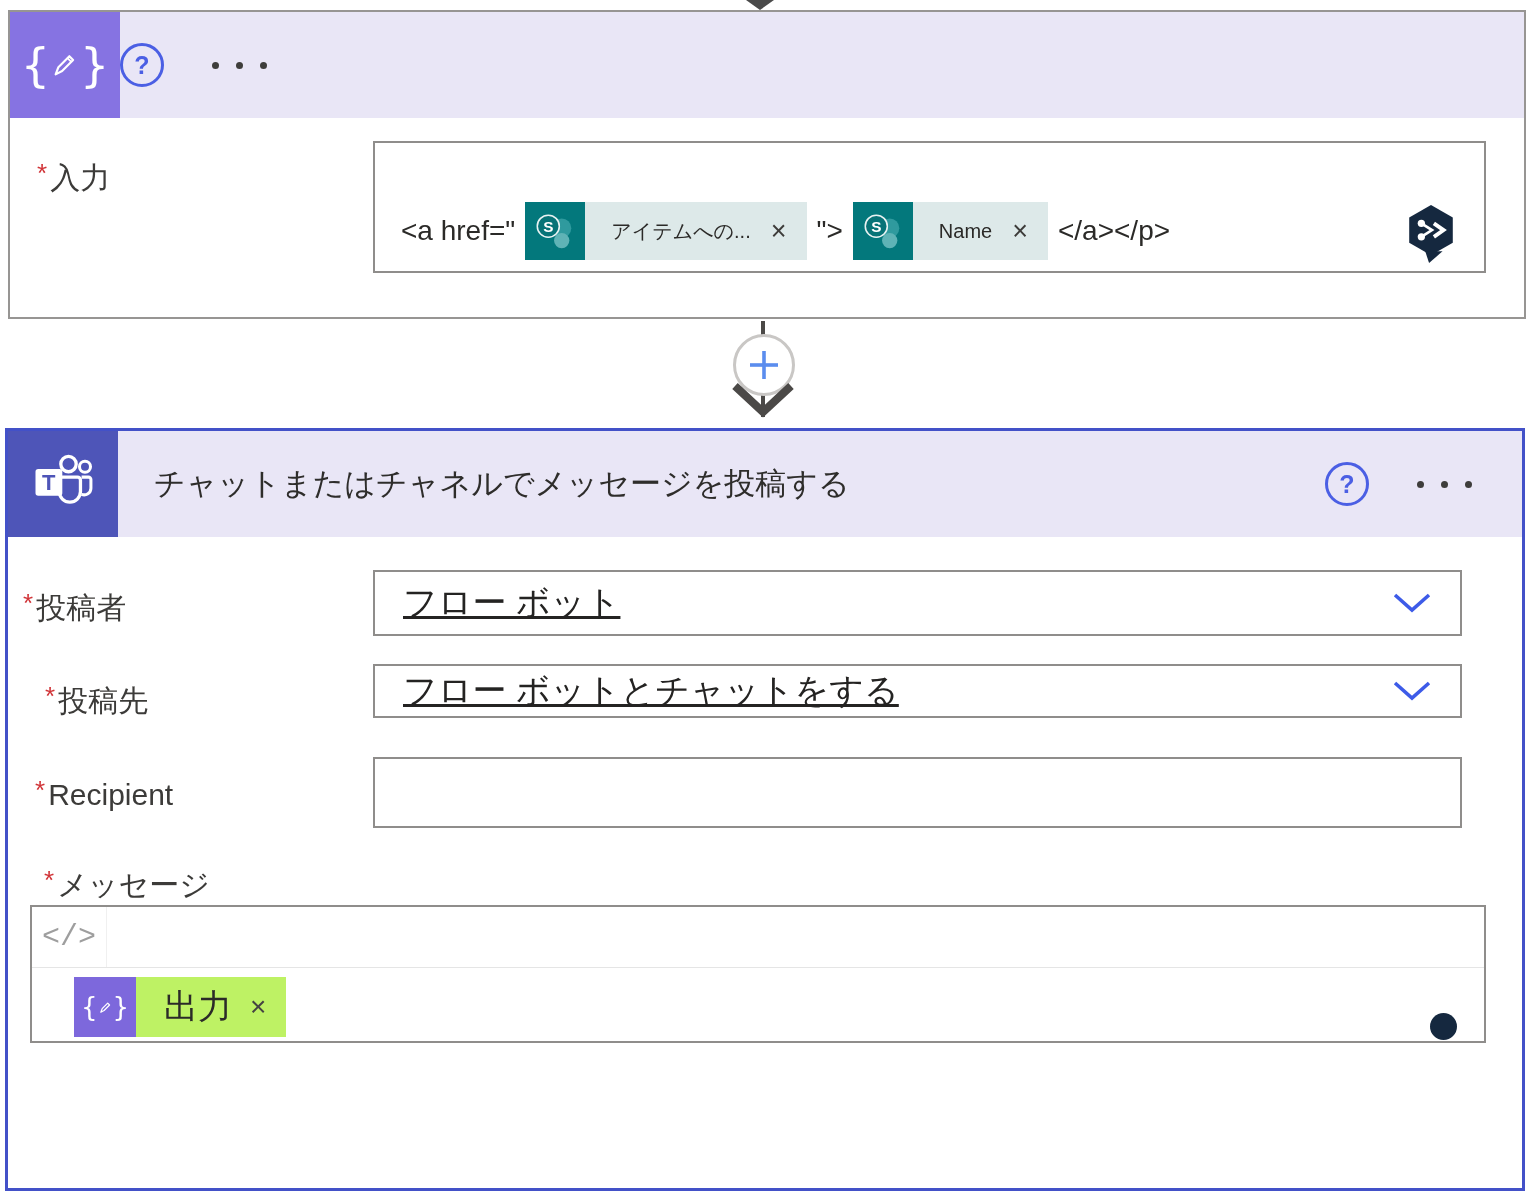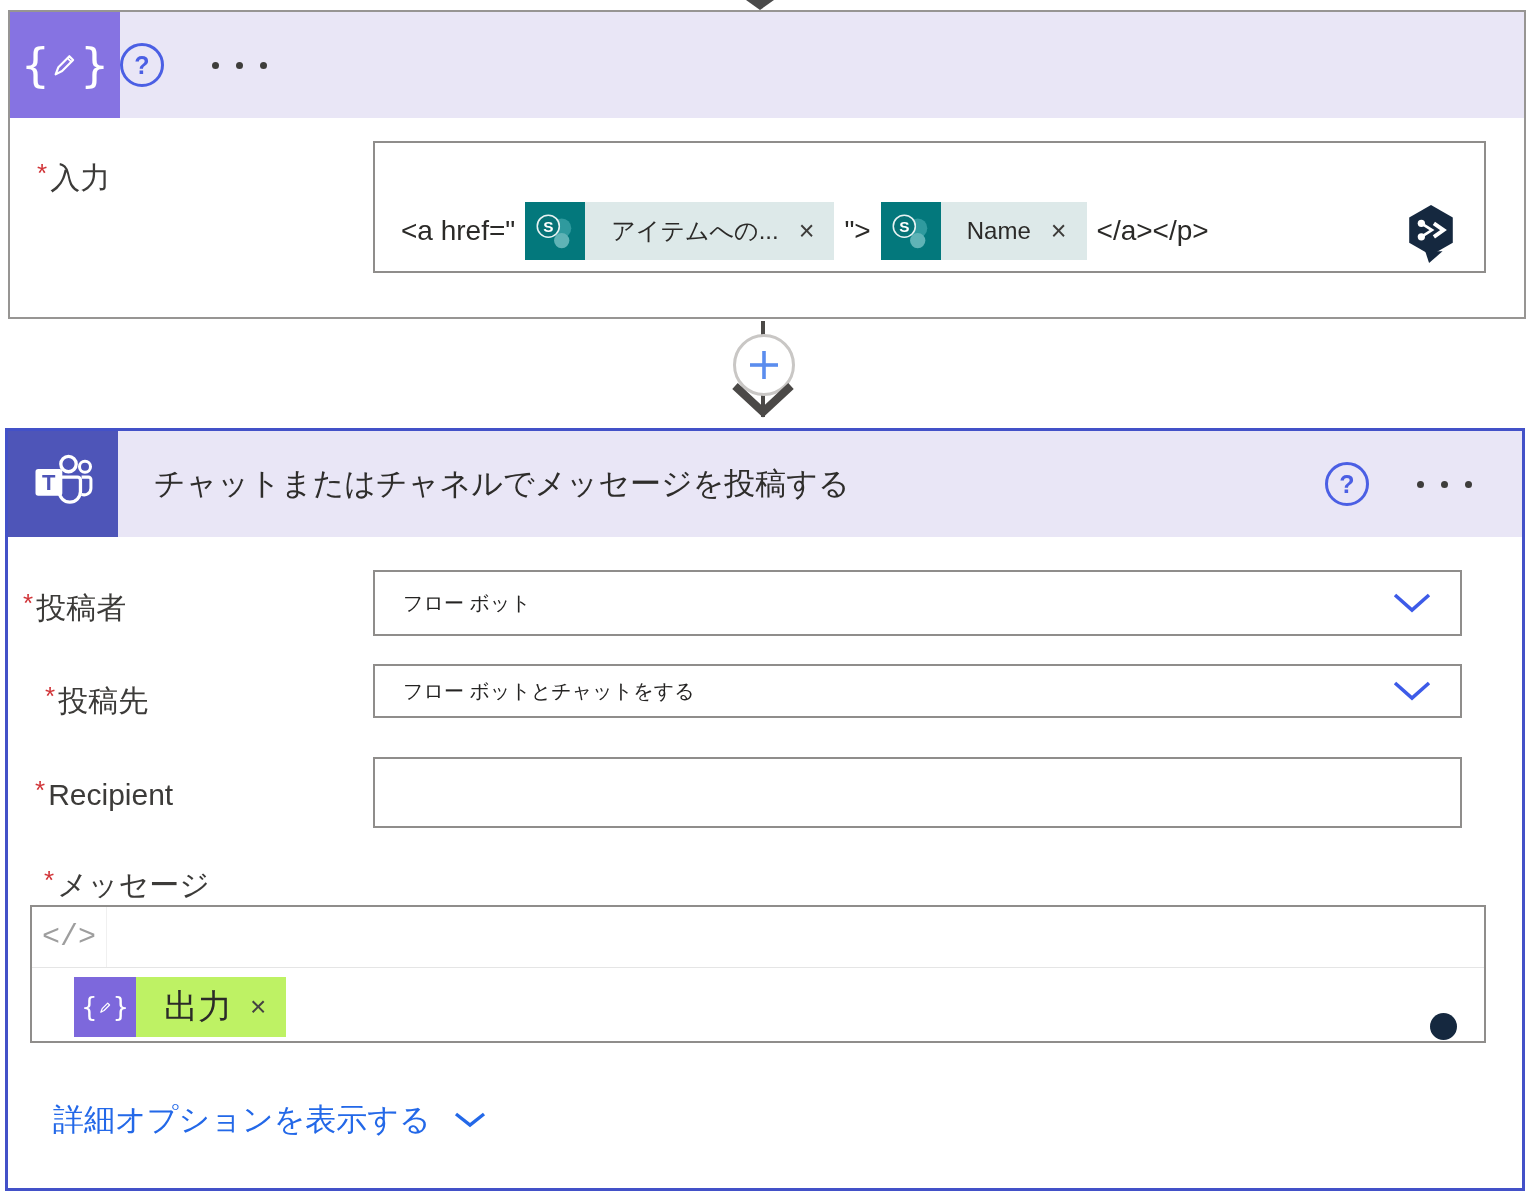--- a/index.html
+++ b/index.html
@@ -33,42 +33,42 @@
   .braces-ico .br{font-size:46px;line-height:1;font-family:"DejaVu Sans",sans-serif;}
   .braces-sm .br{font-size:26px;}
 
   
   #input-box{left:363px;top:129px;width:1113px;height:132px;}
   #input-line1{position:absolute;left:26px;top:16px;font-size:28px;color:#2B2A28;white-space:nowrap;}
   #input-line2{position:absolute;left:26px;top:58px;display:flex;align-items:center;gap:10px;height:60px;}
   .code-text{font-size:28px;color:#2B2A28;white-space:pre;}
   .sp-token{display:flex;align-items:center;height:58px;background:#DDE9E9;cursor:pointer;}
   .sp-ico{width:60px;height:58px;background:#03787C;display:flex;align-items:center;justify-content:center;flex:0 0 60px;}
-  .sp-label{font-size:24px;color:#2B2A28;padding:0 20px 0 26px;white-space:nowrap;}
+  .sp-label{font-size:20px;color:#2B2A28;padding:0 20px 0 26px;white-space:nowrap;}
   .tok-x{font-size:27px;color:#3D3C3A;padding-right:20px;cursor:pointer;}
   #hex-btn{position:absolute;right:26px;bottom:8px;width:54px;height:60px;cursor:pointer;}
 
   
   #conn-line{position:absolute;left:761px;top:321px;width:4px;height:96px;background:#4B4947;}
   #plus-circle{position:absolute;left:733px;top:334px;width:56px;height:56px;background:#fff;
     border:3px solid #C9C7C5;border-radius:50%;display:flex;align-items:center;justify-content:center;cursor:pointer;}
   #down-arrow{position:absolute;left:729px;top:381px;}
   #top-arrow{position:absolute;left:742px;top:0px;}
 
   
   #author-label{left:15px;top:157px;}
   #postin-label{left:37px;top:250px;}
   #recipient-label{left:27px;top:344px;}
   #msg-label{left:36px;top:434px;text-align:center;}
   .dd{display:flex;align-items:center;}
   #author-dd{left:365px;top:139px;width:1089px;height:66px;cursor:pointer;}
   #postin-dd{left:365px;top:233px;width:1089px;height:54px;cursor:pointer;}
   #recipient-input{left:365px;top:326px;width:1089px;height:71px;}
   #recipient-input input{width:100%;height:100%;border:none;outline:none;font-size:28px;padding:0 20px;box-sizing:border-box;}
-  .dd-value{font-size:20px;color:#242322;padding-left:28px;flex:1;white-space:nowrap;overflow:hidden;}
+  .dd-value{font-size:34px;color:#242322;padding-left:28px;flex:1;white-space:nowrap;overflow:hidden;text-decoration:underline;}
   .dd-chev{margin-right:28px;flex:0 0 auto;}
 
   
   #msg-box{left:22px;top:474px;width:1456px;height:138px;}
   #msg-toolbar{height:60px;border-bottom:1px solid #E5E5E5;display:flex;align-items:center;}
   #code-toggle{width:74px;height:60px;display:flex;align-items:center;justify-content:center;
     font-family:"Liberation Mono","DejaVu Sans Mono",monospace;font-size:30px;color:#9E9E9E;
     border-right:1px solid #F0F0F0;cursor:pointer;}
   #out-token{position:absolute;left:42px;top:70px;display:flex;height:60px;cursor:pointer;}
   .out-ico{width:62px;background:#7D68DC;display:flex;align-items:center;justify-content:center;flex:0 0 62px;}
@@ -237,21 +237,15 @@
           </span>
         </span>
         <span class="out-body">
           <span class="out-label">出力</span>
           <span class="out-x">×</span>
         </span>
       </div>
       <div id="dark-dot"></div>
     </div>
 
-    <div id="adv-link">
-      <span>詳細オプションを表示する</span>
-      <svg width="34" height="18" viewBox="0 0 34 18">
-        <polyline points="3,3 17,14 31,3" fill="none" stroke="#2368E8" stroke-width="3.4"></polyline>
-      </svg>
-    </div>
   </div>
 
 </div>
 
 </body></html>

